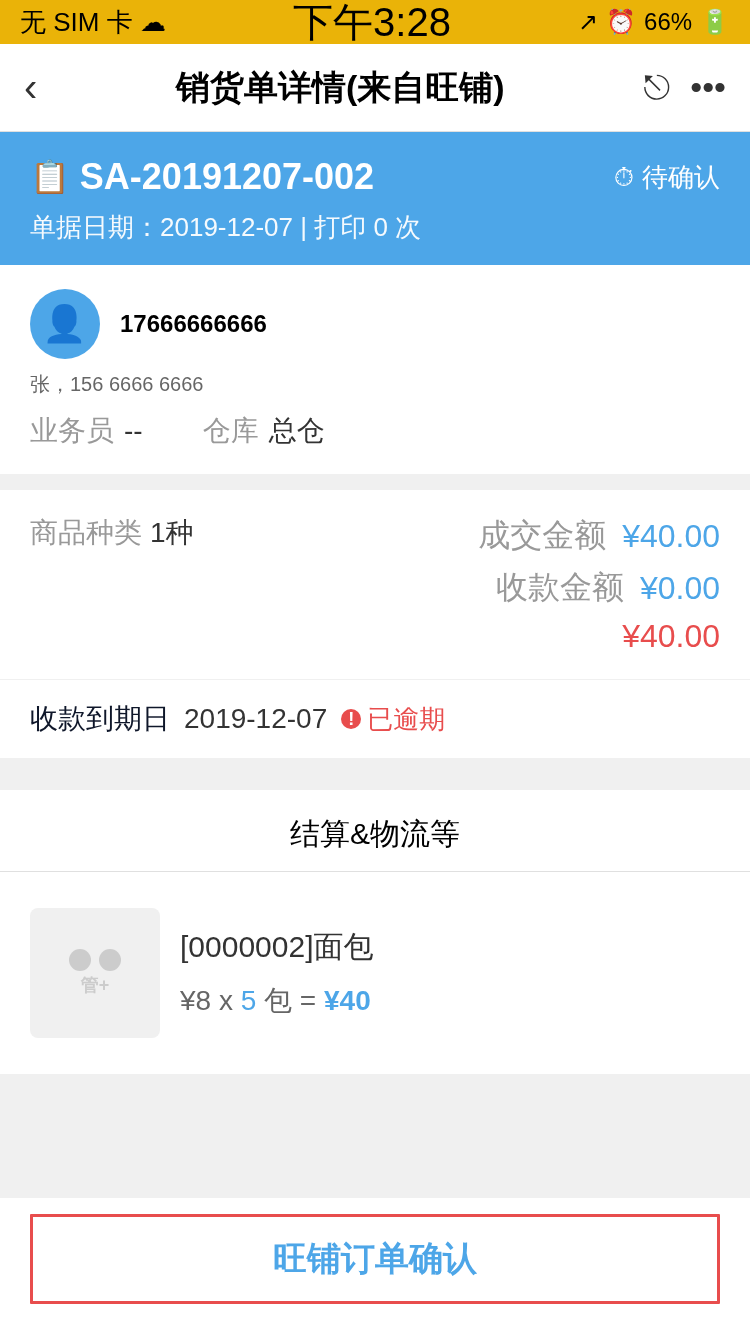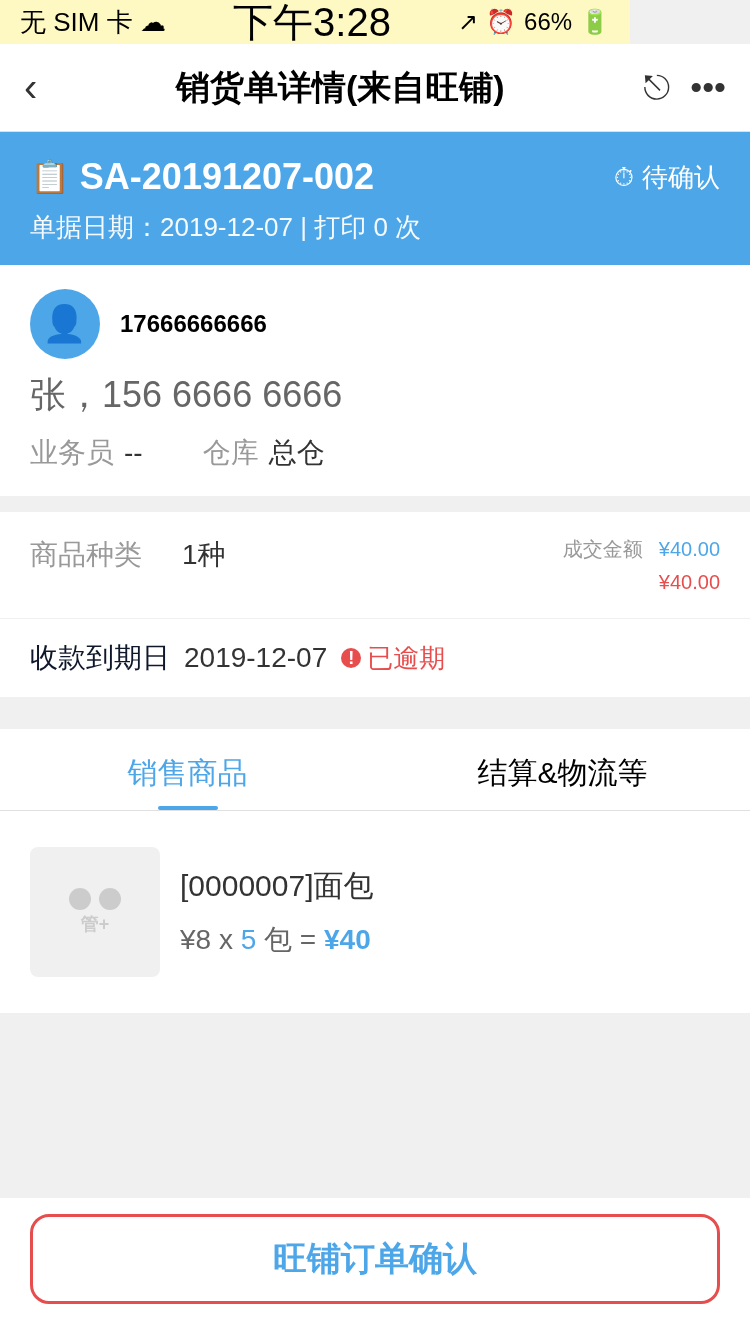--- a/index.html
+++ b/index.html
@@ -7,23 +7,23 @@
     body {
       width: 750px;
       min-height: 1334px;
       font-family: -apple-system, "PingFang SC", "Helvetica Neue", sans-serif;
       background: #f0f0f0;
       position: relative;
     }
 
     
     .status-bar {
-      width: 630px;
+      width: 750px;
       height: 44px;
-      background: #fef9c3;
+      background: #eab308;
       display: flex;
       align-items: center;
       justify-content: space-between;
       padding: 2px 20px;
       font-size: 28px;
     }
     .status-left {
       display: flex;
       align-items: center;
       gap: 10px;
@@ -134,21 +134,21 @@
       color: #fff;
       font-size: 36px;
       flex-shrink: 0;
     }
     .customer-phone {
       font-size: 24px;
       font-weight: 600;
       color: #000;
     }
     .customer-name {
-      font-size: 36px;
+      font-size: 20px;
       color: #666;
       margin-bottom: 14px;
     }
     .customer-meta {
       display: flex;
       gap: 60px;
     }
     .meta-item {
       display: flex;
       align-items: center;
@@ -184,33 +184,32 @@
       align-items: center;
       gap: 8px;
       font-size: 28px;
       color: #333;
     }
     .summary-label {
       color: #999;
     }
     .summary-count {
       color: #333;
-      margin-left: 32px;
     }
     .summary-right {
       display: flex;
       flex-direction: column;
       align-items: flex-end;
       gap: 8px;
     }
     .amount-row {
       display: flex;
       align-items: center;
       gap: 16px;
-      font-size: 20px;
+      font-size: 32px;
       margin-left: 12px;
     }
     .amount-label {
       color: #999;
     }
     .amount-value {
       color: #4da6e8;
       font-weight: 500;
     }
     .amount-value.red {
@@ -361,21 +360,21 @@
       bottom: 0;
       left: 0;
       width: 750px;
       background: #fff;
       padding: 16px 30px 30px;
     }
     .confirm-btn {
       width: 100%;
       height: 90px;
       border: 3px solid #e84d4d;
-      border-radius: 19px;
+      border-radius: 1px;
       background: #fff;
       color: #4da6e8;
       font-size: 34px;
       font-weight: 600;
       cursor: pointer;
       display: flex;
       align-items: center;
       justify-content: center;
     }
   </style>
@@ -445,59 +444,60 @@
     <div class="summary-left">
       <span class="summary-label">商品种类</span>
       <span class="summary-count">1种</span>
     </div>
     <div class="summary-right">
       <div class="amount-row">
         <span class="amount-label">成交金额</span>
         <span class="amount-value">¥40.00</span>
       </div>
       <div class="amount-row">
+        <span class="amount-label">收款金额</span>
+        <span class="amount-value">¥0.00</span>
+      </div>
+      <div class="amount-row">
         <span class="amount-value red">¥40.00</span>
       </div>
     </div>
   </div>
 </div>
 
 <div class="due-card">
   <span class="due-label">收款到期日</span>
   <span class="due-date">2019-12-07</span>
   <div class="overdue-badge">
     <span class="overdue-dot">!</span>
     <span>已逾期</span>
   </div>
 </div>
 
 <div class="divider"></div>
 
 <div class="tabs-container">
-  <div class="tab active">
-    <span>销售商品</span>
-  </div>
   <div class="tab">
     <span>结算&amp;物流等</span>
   </div>
 </div>
 
 <div class="product-list">
   <div class="product-item">
     <div class="product-thumb">
       <div class="product-thumb-owl">
         <div class="owl-eyes">
           <div class="owl-eye"></div>
           <div class="owl-eye"></div>
         </div>
         <div class="owl-body-text">管+</div>
       </div>
     </div>
     <div class="product-info">
-      <div class="product-name">[0000007]面包</div>
+      <div class="product-name">[0000002]面包</div>
       <div class="product-price">
         <span>¥8</span>
         <span> x </span>
         <span class="qty">5</span>
         <span>包</span>
         <span> = </span>
         <span class="total">¥40</span>
       </div>
     </div>
   </div>

